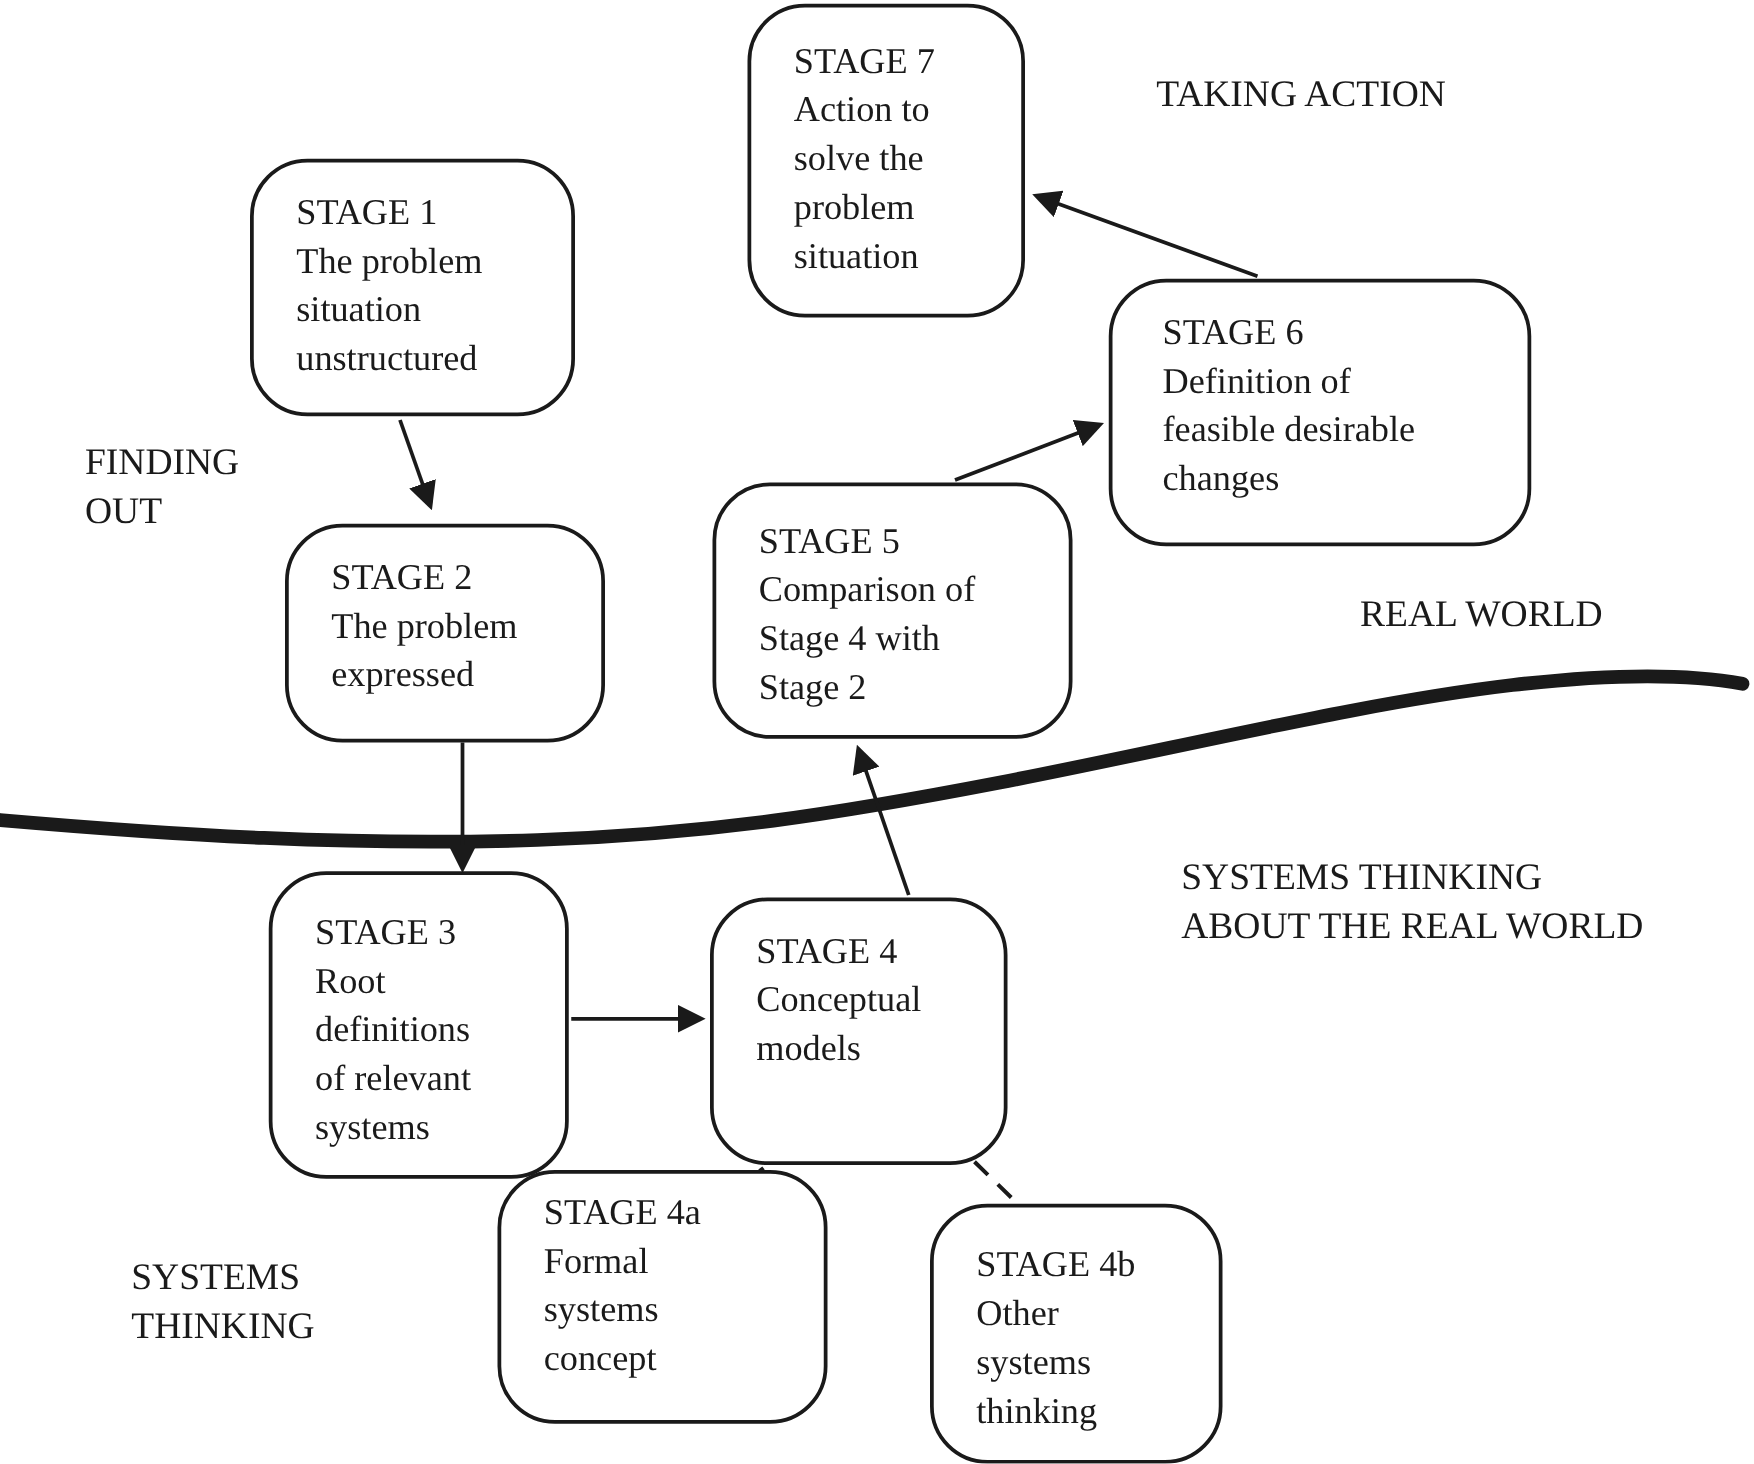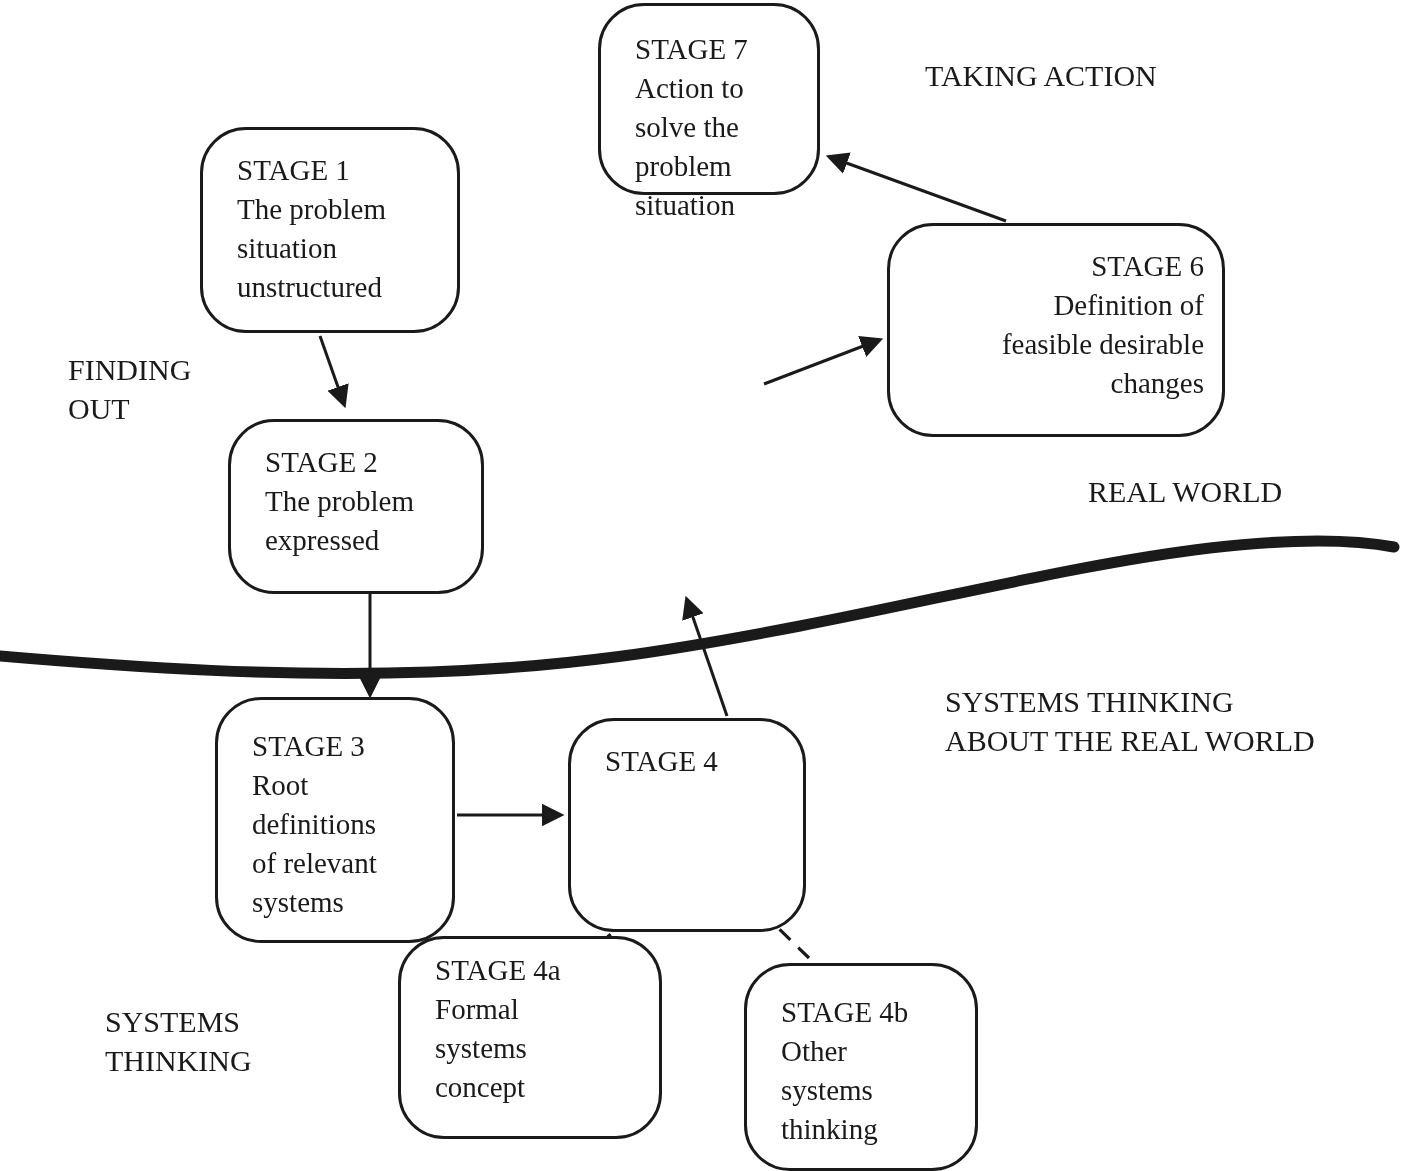--- a/index.html
+++ b/index.html
@@ -93,31 +93,39 @@
   <div class="box" style="left:215px; top:697px; width:240px; height:246px; padding-top:27px;">
     <div class="box-title">STAGE 3</div>
     <div class="box-body">Root
 definitions
 of relevant
 systems</div>
   </div>
 
   <div class="box" style="left:568px; top:718px; width:238px; height:214px;">
     <div class="box-title">STAGE 4</div>
+    <div class="box-body">Conceptual
+models</div>
   </div>
 
+  <div class="box" style="left:570px; top:386px; width:288px; height:205px; padding-top:25px;">
+    <div class="box-title">STAGE 5</div>
+    <div class="box-body">Comparison of
+Stage 4 with
+Stage 2</div>
+  </div>
 
-  <div class="box" style="left:887px; top:223px; width:338px; height:214px; padding-left:40px;text-align:right;">
+  <div class="box" style="left:887px; top:223px; width:338px; height:214px; padding-left:40px;">
     <div class="box-title">STAGE 6</div>
     <div class="box-body">Definition of
 feasible desirable
 changes</div>
   </div>
 
-  <div class="box" style="left:598px; top:3px; width:222px; height:192px; padding-top:24px;">
+  <div class="box" style="left:598px; top:3px; width:222px; height:251px; padding-top:24px;">
     <div class="box-title">STAGE 7</div>
     <div class="box-body">Action to
 solve the
 problem
 situation</div>
   </div>
 
   <div class="box" style="left:398px; top:936px; width:264px; height:203px; padding-top:12px;">
     <div class="box-title">STAGE 4a</div>
     <div class="box-body">Formal

